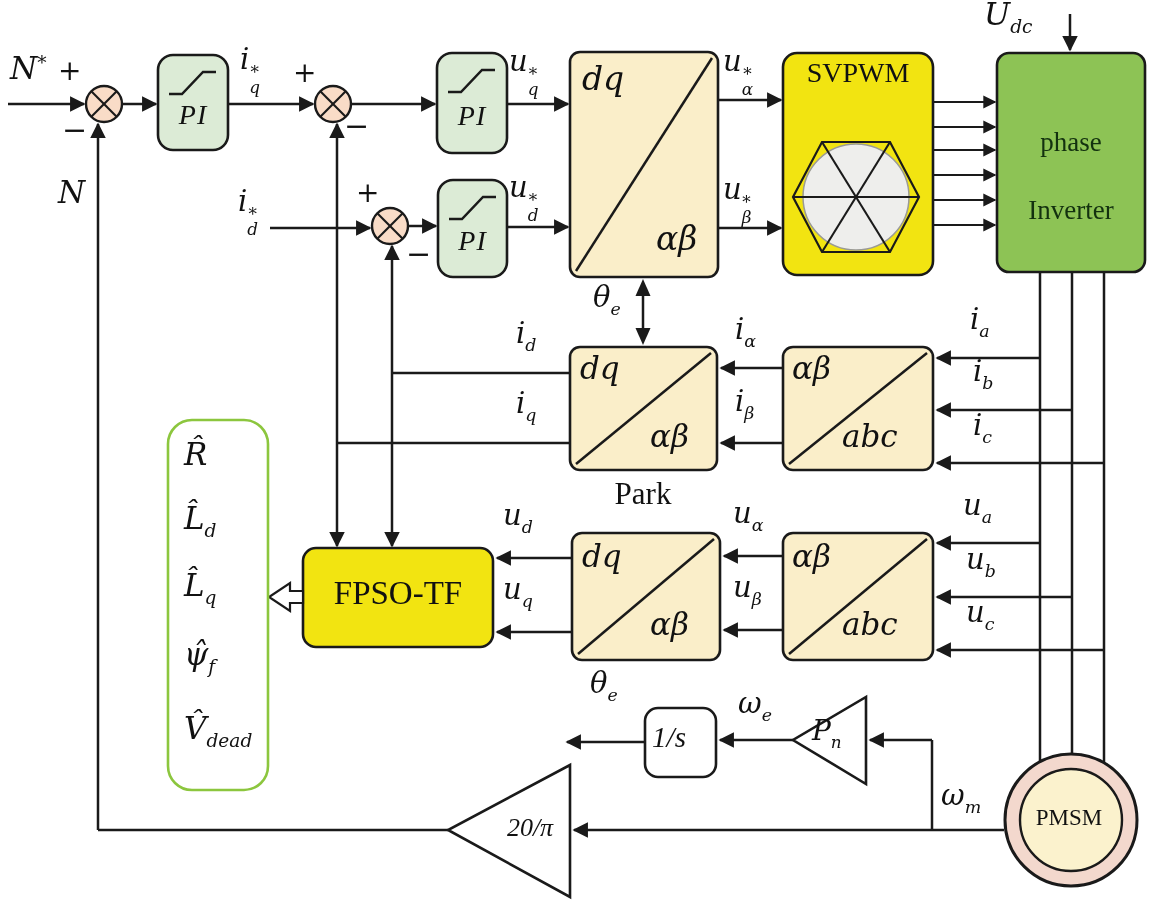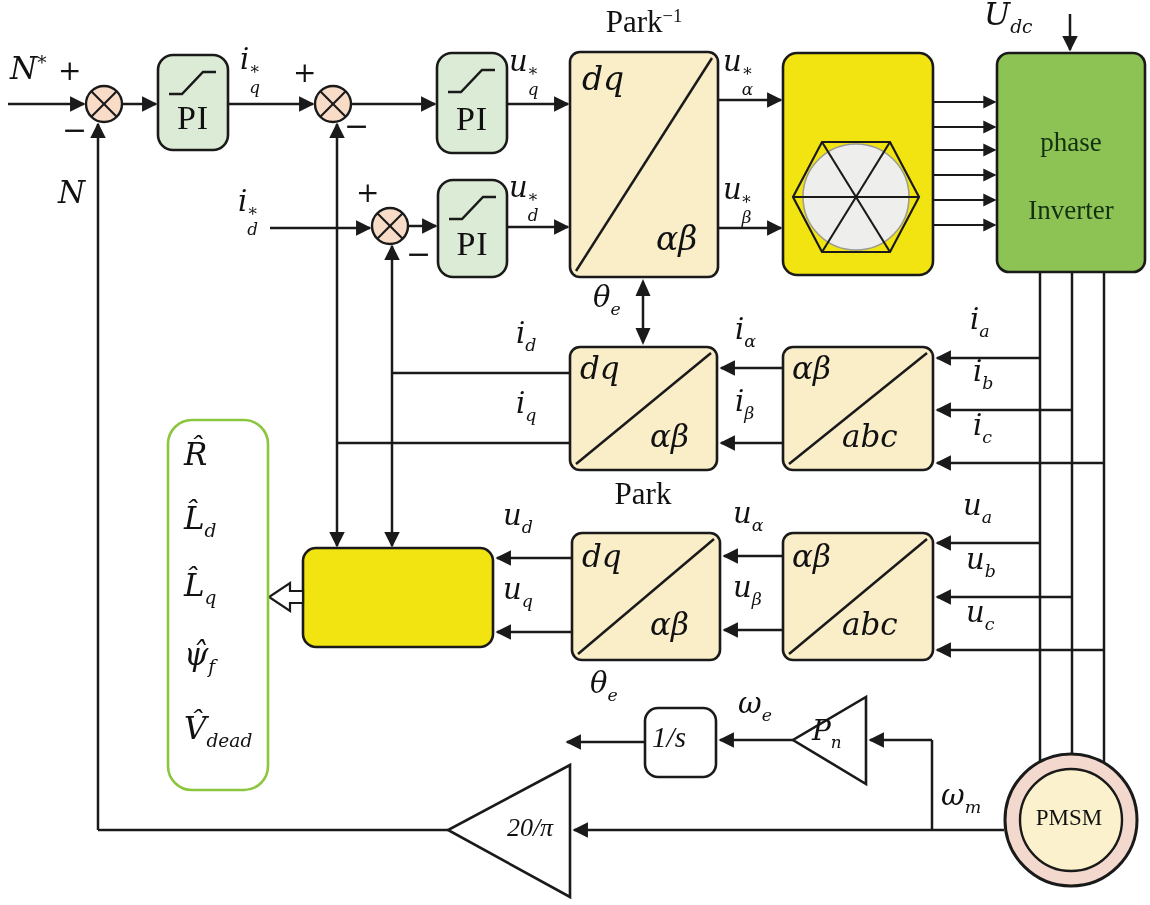--- a/index.html
+++ b/index.html
@@ -18,21 +18,21 @@
   .sig{font-size:29px;font-style:italic;font-family:"DejaVu Serif","Liberation Serif",serif;}
   .sig .sb, .sb{font-size:0.60em;font-style:italic;vertical-align:-0.45em;}
   .sp{font-size:0.60em;vertical-align:0.55em;font-style:normal;}
   .col{display:inline-flex;flex-direction:column;align-items:center;font-size:0.58em;
        line-height:0.9;vertical-align:-0.55em;font-style:italic;}
   .col .st{font-style:normal;line-height:0.8;}
   .sign{font-size:28px;font-style:normal;font-family:"DejaVu Serif",serif;}
   .ctr{text-align:center;}
   .bigtitle{font-size:31px;}
   .corner{font-size:33px;font-style:italic;font-family:"DejaVu Serif",serif;}
-  .pitext{font-size:34px;letter-spacing:1px;}
+  .pitext{font-size:28px;letter-spacing:1px;font-style:italic;}
   .svtext{font-size:28px;}
   .invtext{font-size:27px;color:var(--invtext);}
   .fpsotext{font-size:33px;}
   .esttext{font-size:31px;font-style:italic;font-family:"DejaVu Serif",serif;}
   .small1s{font-size:29px;font-style:italic;}
   .pmsmtext{font-size:23px;letter-spacing:0px;}
   .gaintext{font-size:26px;font-style:italic;}
 </style>
 </head>
 <body>
@@ -231,33 +231,33 @@
 
 <div class="lbl sig" style="left:509px;top:46px"><span class="m">u</span><span class="col">
         <span class="st">*</span>
         <span>q</span>
       </span></div>
 <div class="lbl sig" style="left:509px;top:172px"><span class="m">u</span><span class="col">
         <span class="st">*</span>
         <span>d</span>
       </span></div>
 
-<div class="lbl bigtitle ctr" style="left:574px;top:6px;width:140px"><span>Park</span><span class="sp">−1</span></div>
 <div class="lbl corner" style="left:582px;top:62px"><span>dq</span></div>
 <div class="lbl corner" style="left:656px;top:222px"><span>αβ</span></div>
 
 <div class="lbl sig" style="left:723px;top:46px"><span class="m">u</span><span class="col">
         <span class="st">*</span>
         <span>α</span>
       </span></div>
 <div class="lbl sig" style="left:723px;top:174px"><span class="m">u</span><span class="col">
         <span class="st">*</span>
         <span>β</span>
       </span></div>
 
+<div class="lbl svtext ctr" style="left:783px;top:58px;width:150px"><span>SVPWM</span></div>
 <div class="lbl sig" style="left:984px;top:-2px;font-size:31px"><span class="m">U</span><span class="sb">dc</span></div>
 <div class="lbl invtext ctr" style="left:997px;top:128px;width:148px"><span>phase</span></div>
 <div class="lbl invtext ctr" style="left:997px;top:196px;width:148px"><span>Inverter</span></div>
 
 <div class="lbl sig" style="left:593px;top:282px"><span class="m">θ</span><span class="sb">e</span></div>
 
 <div class="lbl corner" style="left:580px;top:352px;font-size:31px"><span>dq</span></div>
 <div class="lbl corner" style="left:650px;top:420px;font-size:31px"><span>αβ</span></div>
 <div class="lbl corner" style="left:792px;top:352px;font-size:31px"><span>αβ</span></div>
 <div class="lbl corner" style="left:842px;top:420px;font-size:31px"><span>abc</span></div>
@@ -278,20 +278,21 @@
 <div class="lbl corner" style="left:842px;top:608px;font-size:31px"><span>abc</span></div>
 
 <div class="lbl sig" style="left:963px;top:490px"><span class="m">u</span><span class="sb">a</span></div>
 <div class="lbl sig" style="left:966px;top:544px"><span class="m">u</span><span class="sb">b</span></div>
 <div class="lbl sig" style="left:966px;top:597px"><span class="m">u</span><span class="sb">c</span></div>
 <div class="lbl sig" style="left:733px;top:498px"><span class="m">u</span><span class="sb">α</span></div>
 <div class="lbl sig" style="left:733px;top:572px"><span class="m">u</span><span class="sb">β</span></div>
 <div class="lbl sig" style="left:503px;top:500px"><span class="m">u</span><span class="sb">d</span></div>
 <div class="lbl sig" style="left:503px;top:574px"><span class="m">u</span><span class="sb">q</span></div>
 
+<div class="lbl fpsotext ctr" style="left:303px;top:576px;width:190px"><span>FPSO-TF</span></div>
 
 <div class="lbl esttext" style="left:184px;top:438px"><span class="m">R̂</span><span class="sb"></span></div>
 <div class="lbl esttext" style="left:184px;top:502px"><span class="m">L̂</span><span class="sb">d</span></div>
 <div class="lbl esttext" style="left:184px;top:569px"><span class="m">L̂</span><span class="sb">q</span></div>
 <div class="lbl esttext" style="left:184px;top:638px"><span class="m">ψ̂</span><span class="sb">f</span></div>
 <div class="lbl esttext" style="left:184px;top:712px"><span class="m">V̂</span><span class="sb">dead</span></div>
 
 <div class="lbl sig" style="left:590px;top:668px"><span class="m">θ</span><span class="sb">e</span></div>
 <div class="lbl small1s ctr" style="left:645px;top:722px;width:48px"><span>1/s</span></div>
 <div class="lbl sig" style="left:738px;top:688px"><span class="m">ω</span><span class="sb">e</span></div>

